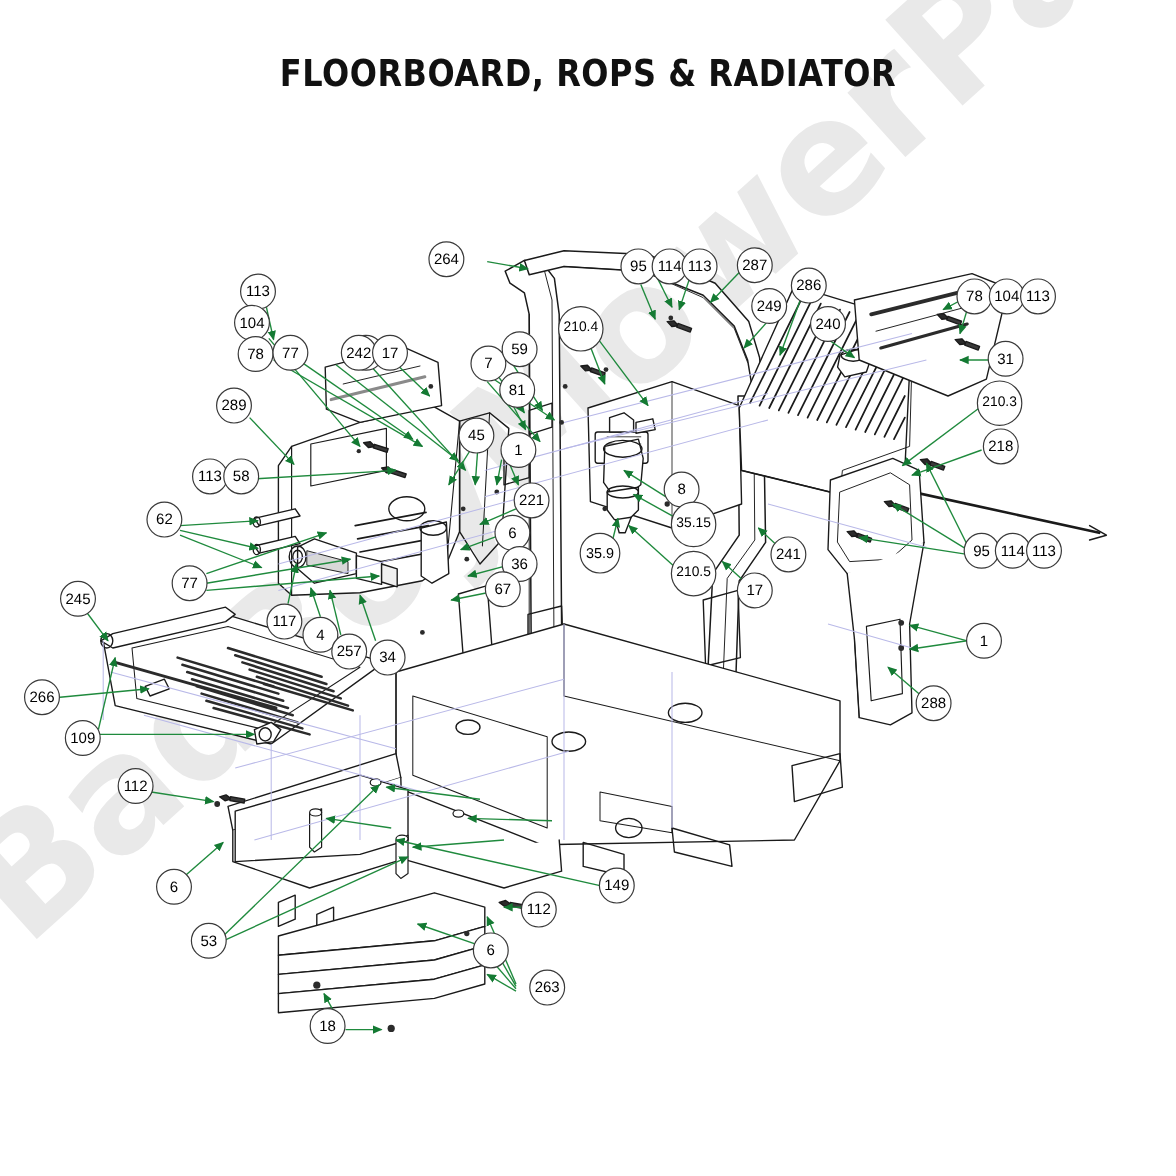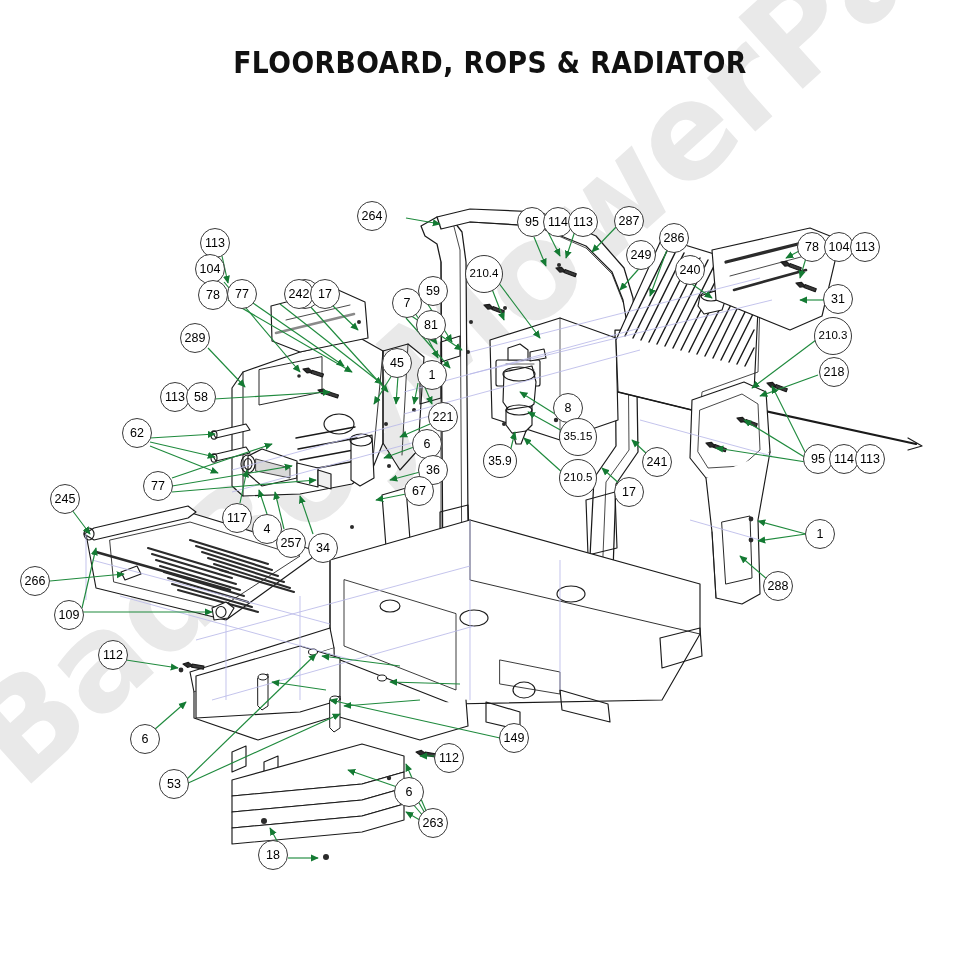--- a/index.html
+++ b/index.html
@@ -460,16 +460,16 @@
       <div class="bub w30" style="left: 778px; top: 586px;">288</div>
       <div class="bub w30" style="left: 65px; top: 499px;">245</div>
       <div class="bub w30" style="left: 35px; top: 581px;">266</div>
       <div class="bub w30" style="left: 69px; top: 615px;">109</div>
       <div class="bub w30" style="left: 113px; top: 655px;">112</div>
       <div class="bub w30" style="left: 145px; top: 739px;">6</div>
       <div class="bub w30" style="left: 174px; top: 784px;">53</div>
       <div class="bub w30" style="left: 514px; top: 738px;">149</div>
       <div class="bub w30" style="left: 449px; top: 758px;">112</div>
       <div class="bub w30" style="left: 409px; top: 792px;">6</div>
-      <div class="bub w30" style="left: 433px; top: 823px;">263</div>
+      <div class="bub w30" style="left: 456px; top: 823px;">263</div>
       <div class="bub w30" style="left: 273px; top: 855px;">18</div>
     </div>
 </div>
 
 </body></html>

